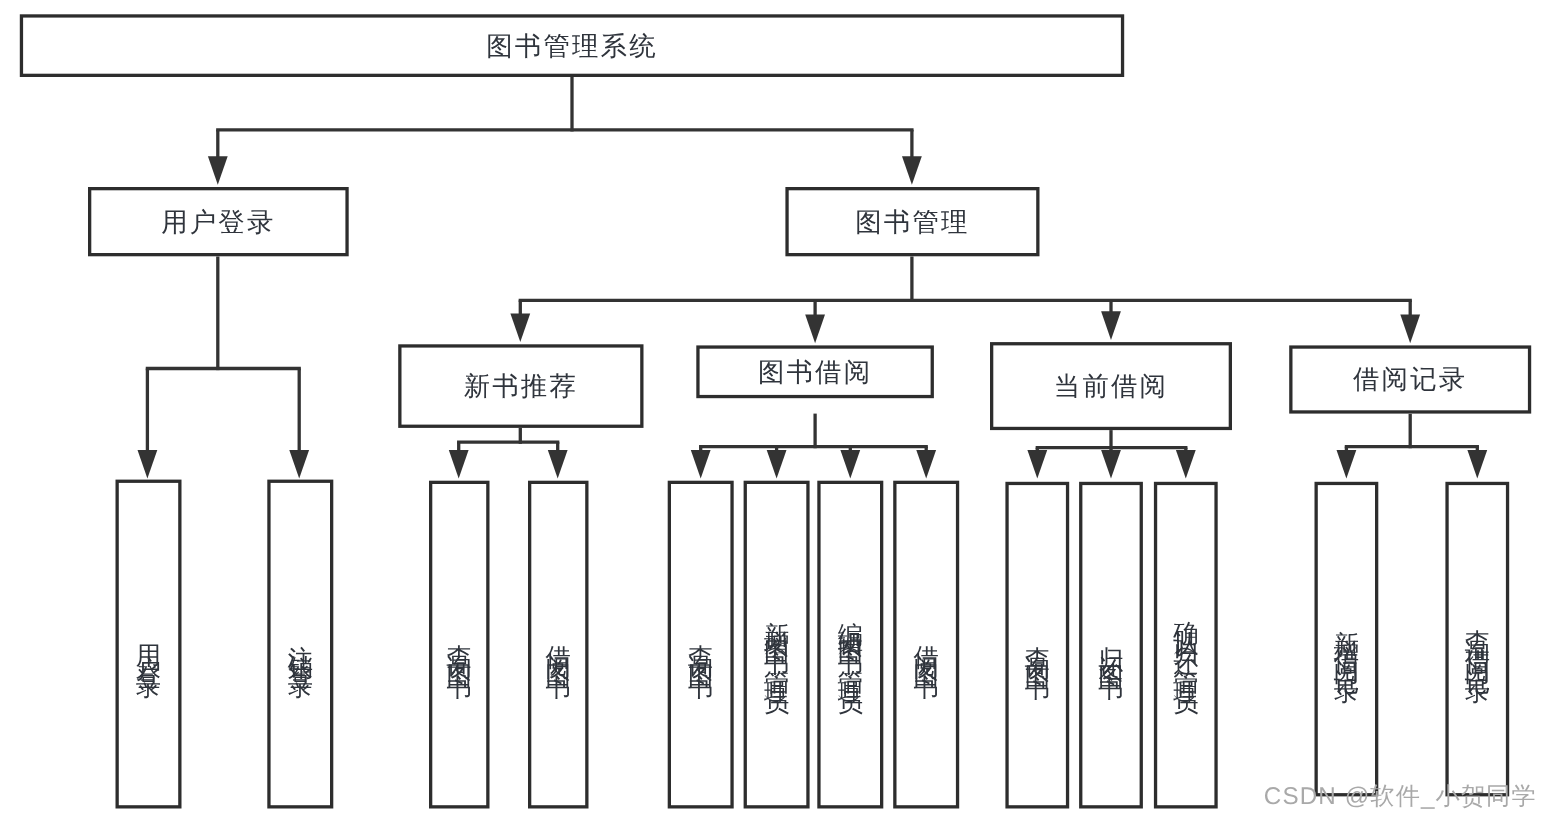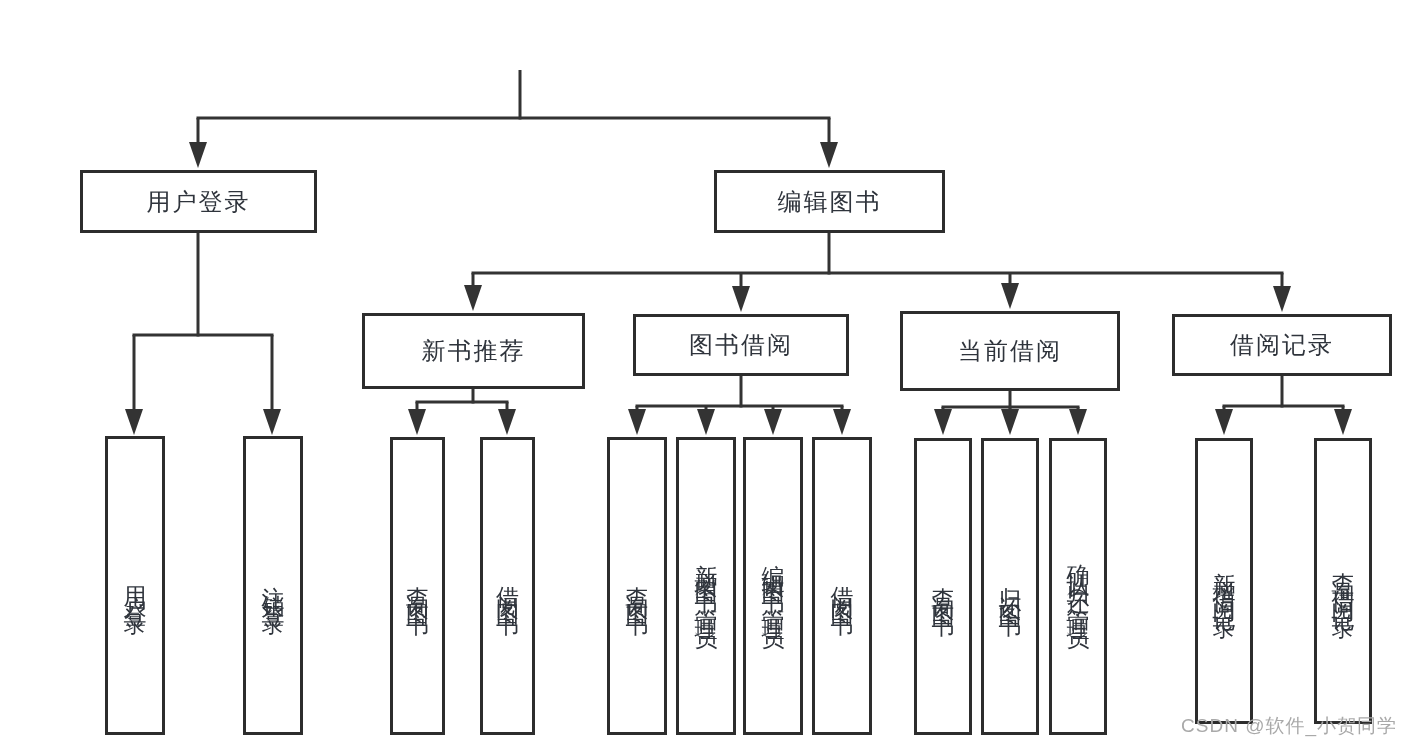--- a/index.html
+++ b/index.html
@@ -38,21 +38,21 @@
     font-size: 23px;
     letter-spacing: 9px;
     line-height: 1;
     white-space: normal;
   }
 
   .watermark {
     position: absolute;
     right: 8px;
     bottom: 8px;
-    font-size: 19px;
+    font-size: 22px;
     color: #a9a9a9;
     letter-spacing: 1px;
   }
 </style>
 </head>
 <body>
 
 <div class="canvas">
 
   <svg class="wires" viewBox="0 0 1405 747" xmlns="http://www.w3.org/2000/svg">
@@ -121,26 +121,27 @@
 
       <polygon points="934,409 952,409 943,435"></polygon>
       <polygon points="1001,409 1019,409 1010,435"></polygon>
       <polygon points="1069,409 1087,409 1078,435"></polygon>
 
       <polygon points="1215,409 1233,409 1224,435"></polygon>
       <polygon points="1334,409 1352,409 1343,435"></polygon>
     </g>
   </svg>
 
+  <div class="node" style="left:18px; top:13px; width:1004px; height:57px">图书管理系统</div>
 
   <div class="node" style="left:80px; top:170px; width:237px; height:63px">用户登录</div>
-  <div class="node" style="left:714px; top:170px; width:231px; height:63px">编辑图书</div>
+  <div class="node" style="left:714px; top:170px; width:231px; height:63px">图书管理</div>
 
   <div class="node" style="left:362px; top:313px; width:223px; height:76px">新书推荐</div>
-  <div class="node" style="left:633px; top:314px; width:216px; height:62px">图书借阅</div>
+  <div class="node" style="left:633px; top:314px; width:216px; height:48px">图书借阅</div>
   <div class="node" style="left:900px; top:311px; width:220px; height:80px">当前借阅</div>
   <div class="node" style="left:1172px; top:314px; width:220px; height:62px">借阅记录</div>
 
   <div class="node v" style="left:105px; top:436px; width:60px; height:299px">用户登录</div>
   <div class="node v" style="left:243px; top:436px; width:60px; height:299px">注销登录</div>
 
   <div class="node v" style="left:390px; top:437px; width:55px; height:298px">查询图书</div>
   <div class="node v" style="left:480px; top:437px; width:55px; height:298px">借阅图书</div>
 
   <div class="node v" style="left:607px; top:437px; width:60px; height:298px">查询图书</div>

